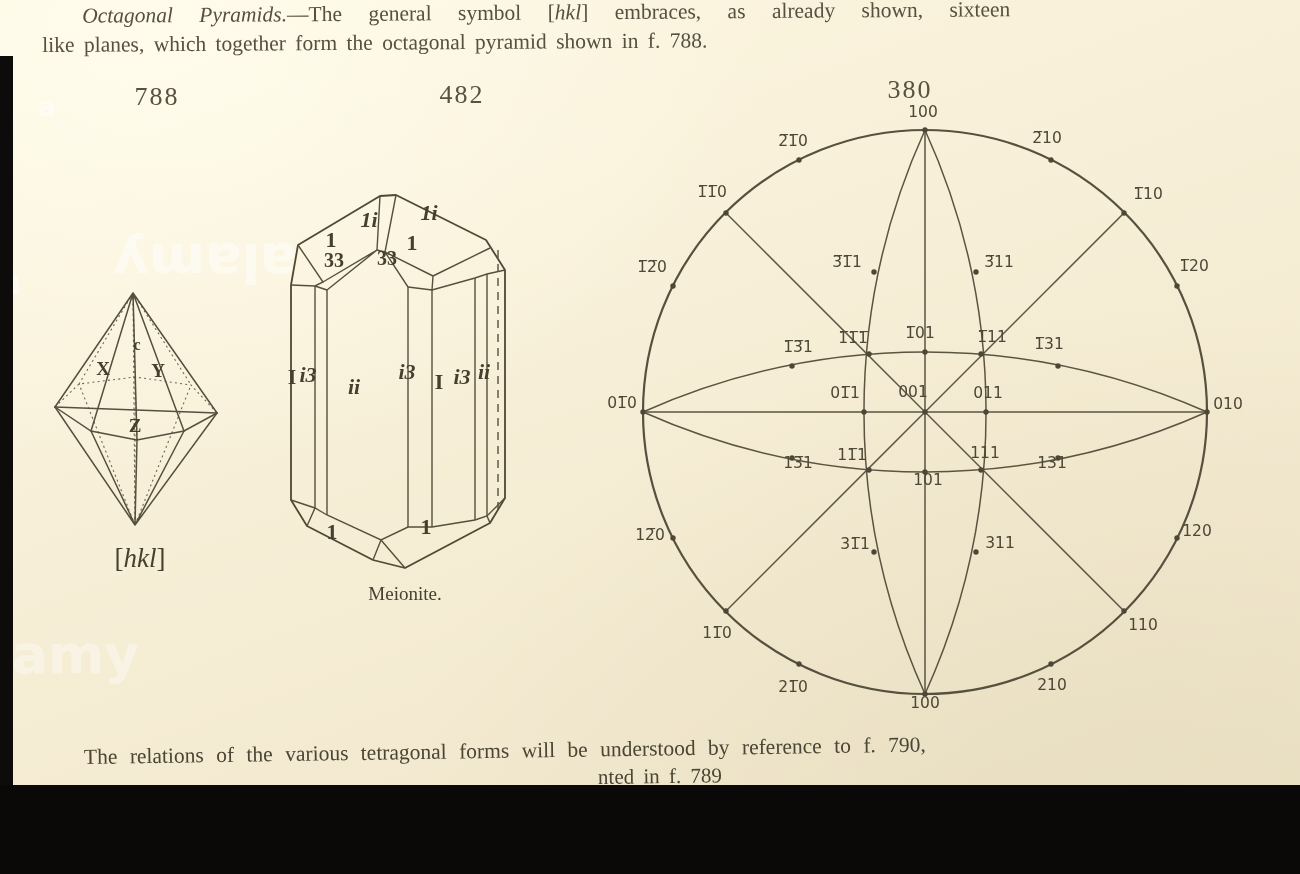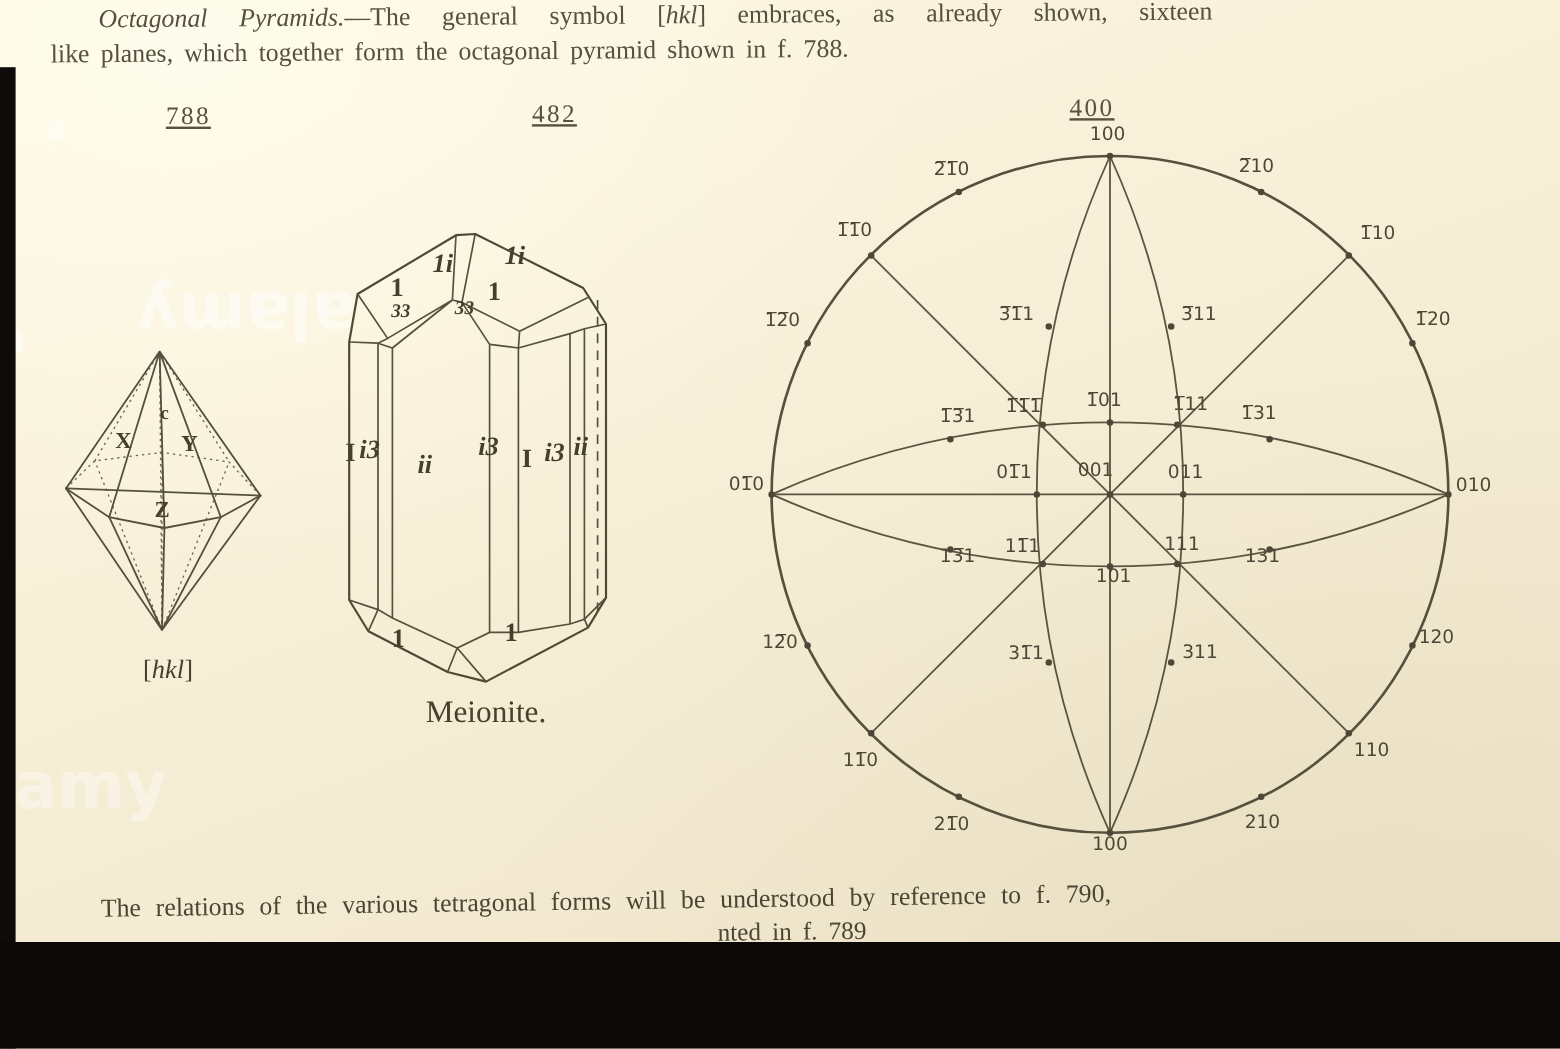--- a/index.html
+++ b/index.html
@@ -8,43 +8,43 @@
     font-family:"Liberation Serif",serif;color:#4b4635;}
   .vignette{position:absolute;inset:0;pointer-events:none;
     background:radial-gradient(ellipse at 12% 4%, rgba(255,253,238,.85) 0%, rgba(255,253,238,0) 38%),
                radial-gradient(ellipse at 85% 95%, rgba(210,196,160,.25) 0%, rgba(210,196,160,0) 45%);}
   
   .top-para{position:absolute;left:42px;top:2px;width:1252px;font-size:21.5px;line-height:29px;
     color:#55503f;transform:rotate(-0.4deg);transform-origin:left top;}
   .tl1{text-indent:40px;word-spacing:21px;white-space:nowrap;}
   .tl2{word-spacing:4px;white-space:nowrap;}
   .it{font-style:italic;}
-  .fig-num{position:absolute;transform:translate(-50%,-50%);font-size:21px;letter-spacing:2px;color:#575240;text-decoration:underline;}
-  .caption{position:absolute;transform:translate(-50%,-50%);font-size:22px;color:#46412f;white-space:nowrap;}
+  .fig-num{position:absolute;transform:translate(-50%,-50%);font-size:26px;letter-spacing:2px;color:#575240;}
+  .caption{position:absolute;transform:translate(-50%,-50%);font-size:27px;color:#46412f;white-space:nowrap;}
   .bottom-para{position:absolute;left:84px;top:745px;width:1100px;font-size:21.5px;color:#4a4534;
     word-spacing:7px;white-space:nowrap;transform:rotate(-0.85deg);transform-origin:left center;}
   .fragment{position:absolute;left:598px;top:765px;font-size:21px;color:#4a4534;word-spacing:4px;
     white-space:nowrap;transform:rotate(-0.8deg);transform-origin:left center;}
   
   .figsvg{position:absolute;}
   .py{stroke:#55503e;stroke-width:1.5;fill:none;stroke-linecap:round;}
   .pyd{stroke:#6d6752;stroke-width:1.1;stroke-dasharray:2 3.2;fill:none;}
   .cr{stroke:#4e4834;stroke-width:1.8;fill:none;stroke-linejoin:round;}
   .cr2{stroke:#55503c;stroke-width:1.4;fill:none;}
   .crd{stroke:#55503c;stroke-width:1.4;fill:none;stroke-dasharray:8 6;}
   #fig790 .ln{stroke:#5a5441;stroke-width:1.5;fill:none;}
   #fig790 .outer{stroke:#56513e;stroke-width:2.2;fill:none;}
   #fig790 text{font-family:"DejaVu Sans",sans-serif;font-size:15.5px;fill:#4c4736;text-anchor:middle;}
   #fig790 .dot{fill:#4c4736;}
   
   .labels-layer{position:absolute;pointer-events:none;}
   .lb{position:absolute;transform:translate(-50%,-50%);font-family:"Liberation Serif",serif;
     font-weight:600;color:#453f2e;font-size:22px;line-height:1;white-space:nowrap;}
   .lb.it{font-style:italic;}
-  .lb.s1{font-size:16px;font-style:italic;}
+  .lb.s1{font-size:20px;}
   .lb.b{font-weight:700;}
   #fig788-labels .lb{font-size:19px;}
   #fig788-labels .lb.sm{font-size:16px;}
   
   .edge-strip{position:absolute;left:0;top:56px;width:13px;height:820px;background:#0d0c0a;}
   .bottom-bar{position:absolute;left:0;top:785px;width:1300px;height:89px;background:#0a0908;}
   .wm{position:absolute;transform:translate(-50%,-50%);color:#fff;font-family:"DejaVu Sans",sans-serif;
     font-weight:bold;pointer-events:none;line-height:1;}
 </style>
 </head>
@@ -53,21 +53,21 @@
 <div class="page">
   <div class="vignette"></div>
 
   <div class="top-para">
     <div class="tl1"><span class="it">Octagonal Pyramids.</span><span>—The general symbol [</span><span class="it">hkl</span><span>] embraces, as already shown, sixteen</span></div>
     <div class="tl2">like planes, which together form the octagonal pyramid shown in f. 788.</div>
   </div>
 
   <div class="fig-num" style="left:157px;top:97px">788</div>
   <div class="fig-num" style="left:462px;top:95px">482</div>
-  <div class="fig-num" style="left:910px;top:90px">400</div>
+  <div class="fig-num" style="left:910px;top:90px">380</div>
 
   <svg id="fig788" class="figsvg" style="left:45px;top:283px" width="180" height="290" viewBox="0 0 180 290">
 
     <path class="pyd" d="M10,124 L34,101 L90,94 L146,102 L172,130"></path>
     <path class="pyd" d="M88,10 L34,101 M88,10 L90,94 M88,10 L146,102"></path>
     <path class="pyd" d="M90,242 L34,101 M90,242 L90,94 M90,242 L146,102"></path>
     <path class="pyd" d="M88,10 L90,242"></path>
     <path class="pyd" d="M92,157 L90,94"></path>
 
     <path class="py" d="M88,10 L10,124 M88,10 L46,148 M88,10 L92,157 M88,10 L139,148 M88,10 L172,130"></path>
@@ -107,21 +107,21 @@
       <span class="lb" style="left: 20px; top: 187px;">I</span>
       <span class="lb it" style="left: 36px; top: 185px;">i3</span>
       <span class="lb it" style="left: 82px; top: 197px;">ii</span>
       <span class="lb it" style="left: 135px; top: 182px;">i3</span>
       <span class="lb" style="left: 167px; top: 192px;">I</span>
       <span class="lb it" style="left: 190px; top: 187px;">i3</span>
       <span class="lb it" style="left: 212px; top: 182px;">ii</span>
       <span class="lb" style="left: 60px; top: 342px;">1</span>
       <span class="lb" style="left: 154px; top: 337px;">1</span>
     </div>
-  <div class="caption" style="left:405px;top:594px;font-size:26px">Meionite.</div>
+  <div class="caption" style="left:405px;top:594px;font-size:19px">Meionite.</div>
 
   <svg id="fig790" class="figsvg" style="left:595px;top:95px" width="656" height="630" viewBox="0 0 656 630">
     <circle class="outer" cx="330" cy="317" r="282"></circle>
     <path class="ln" d="M48,317 L612,317"></path>
     <path class="ln" d="M330,35 L330,599"></path>
     <path class="ln" d="M131,118 L529,516"></path>
     <path class="ln" d="M529,118 L131,516"></path>
     <path class="ln" d="M330,35 A682,682 0 0 0 330,599"></path>
     <path class="ln" d="M330,35 A682,682 0 0 1 330,599"></path>
     <path class="ln" d="M48,317 A693,693 0 0 1 612,317"></path>

